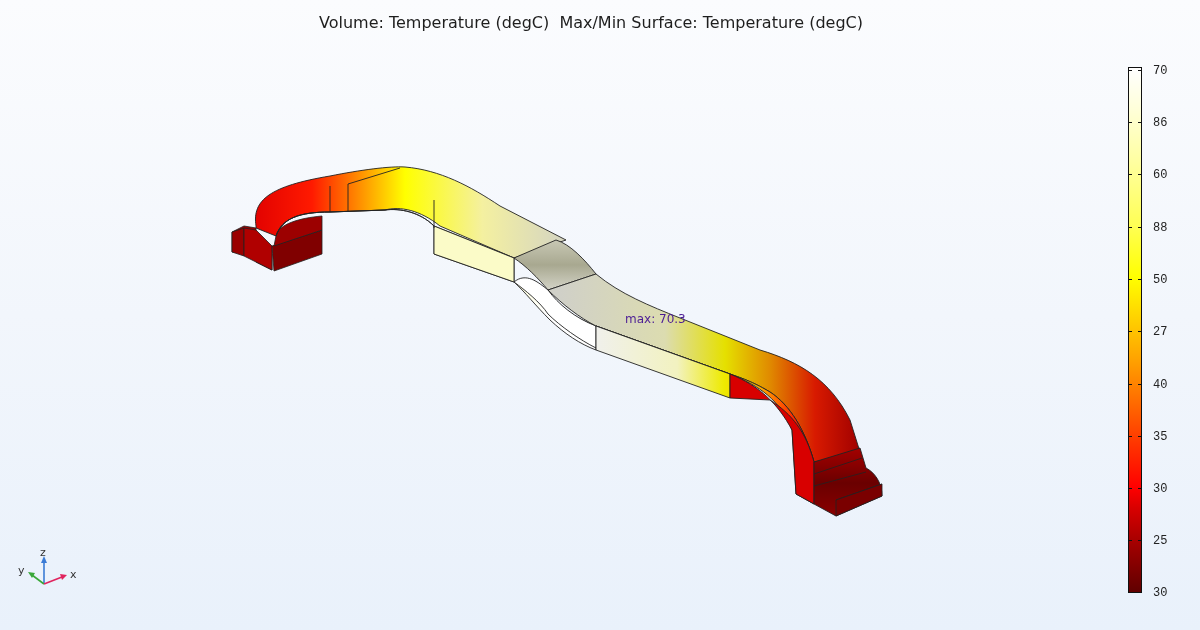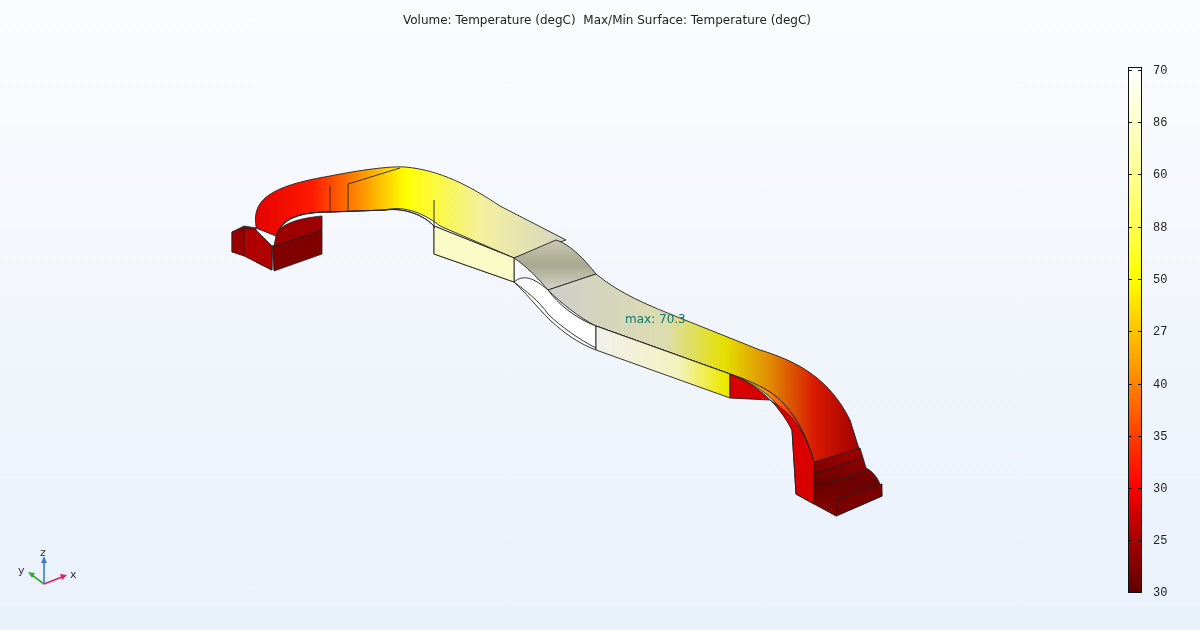--- a/index.html
+++ b/index.html
@@ -2,26 +2,26 @@
 <html><head>
 <meta charset="utf-8">
 <style>
   html, body { margin: 0; padding: 0; }
   body {
     width: 1200px; height: 630px; overflow: hidden; position: relative;
     background: linear-gradient(180deg, #fbfcfe 0%, #f2f6fc 50%, #e9f1fb 100%);
     font-family: "DejaVu Sans", sans-serif; color: #222;
   }
   .plot-title {
-    position: absolute; top: 13px; left: 16px; width: 1182px; text-align: center;
-    font-size: 12px; color: #1e1e1e; white-space: pre;
+    position: absolute; top: 13px; left: 0; width: 1182px; text-align: center;
+    font-size: 16px; color: #1e1e1e; white-space: pre;
   }
   .scene { position: absolute; left: 0; top: 0; width: 1200px; height: 630px; }
   .max-label {
-    position: absolute; left: 625px; top: 312px; font-size: 12px; color: #0f766e;
+    position: absolute; left: 625px; top: 312px; font-size: 12px; color: #4c1d95;
   }
   .colorbar {
     position: absolute; left: 1128px; top: 67px; width: 14px; height: 526px;
     border: 1px solid #111; box-sizing: border-box;
     background: linear-gradient(to top,
       #600000 0%, #990000 8%, #d80000 16%, #ff0000 20%, #ff3300 28%,
       #ff6a00 36%, #ffa000 44%, #ffd000 52%, #ffff00 60%, #ffff55 70%,
       #ffffa0 82%, #ffffd8 92%, #ffffff 100%);
   }
   .cb-tick {

